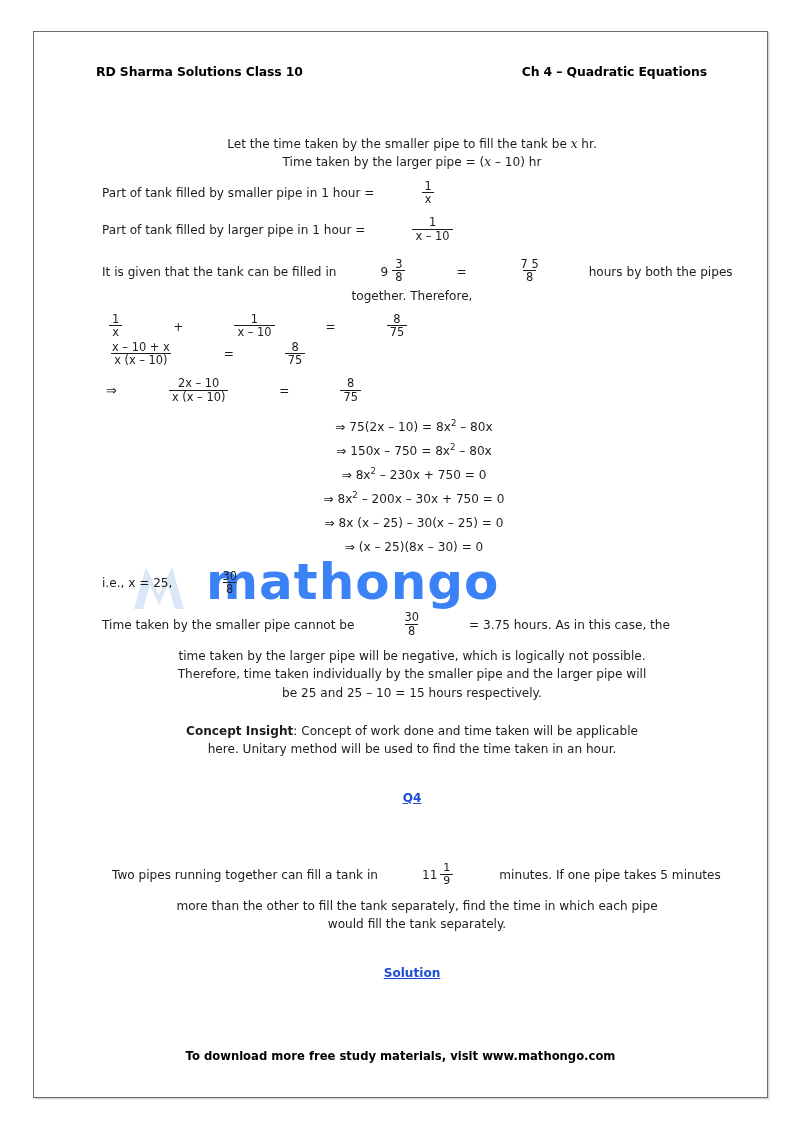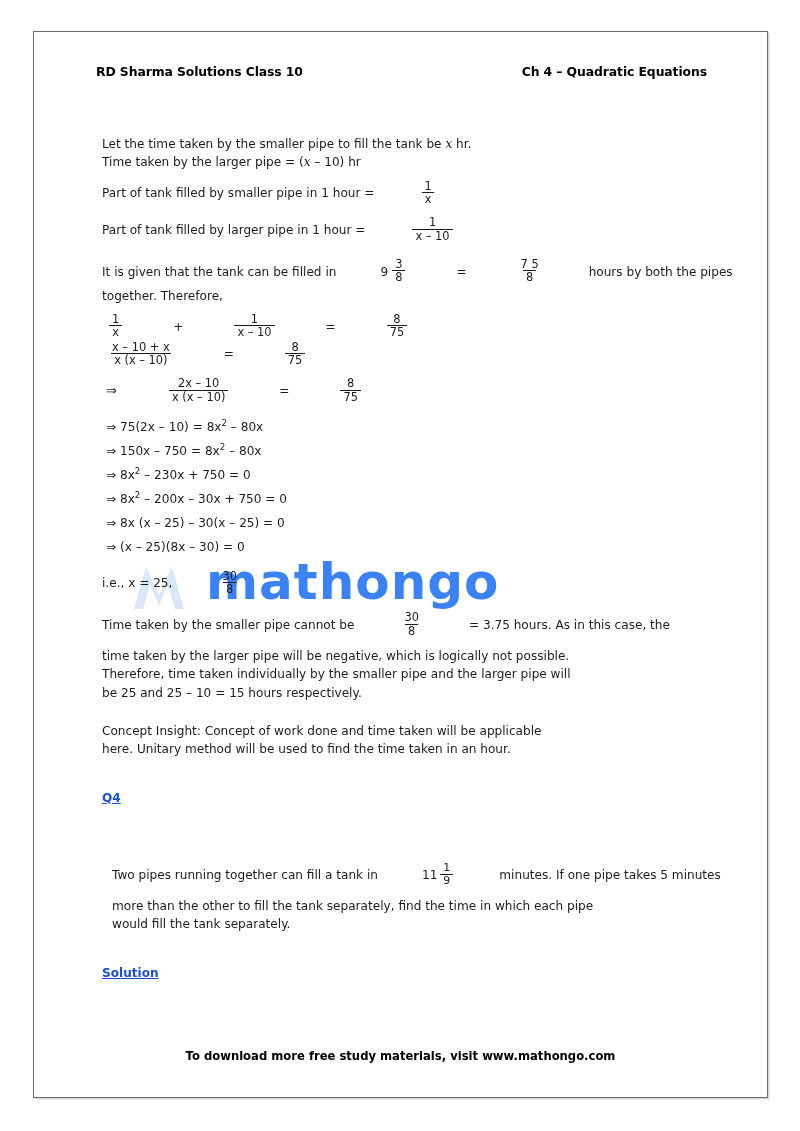--- a/index.html
+++ b/index.html
@@ -91,37 +91,37 @@
     gap: 44px;
   }
   .eqrow .arrow { margin-right: 5px; font-size: 13px; }
   .eqrow .op { margin: 0 4px; }
 
   sup.exp { font-size: 8.6px; vertical-align: super; line-height: 0; }
 
   .indent-eq { padding-left: 4px; }
   .step { margin: 5.5px 0; white-space: nowrap; }
 
-  .bold { font-weight: normal; }
+  .bold { font-weight: bold; }
   .red { color: #1d4ed8; font-weight: bold; text-decoration: underline; }
 
   .q-block { padding-left: 10px; margin-top: 36px; }
 
   
   #watermark {
     position: absolute;
     left: 96px;
     top: 525px;
     width: 560px;
     height: 62px;
     pointer-events: none;
     z-index: 0;
   }
   #content, .doc-header, .doc-footer { position: relative; z-index: 2; }
-  #content { z-index: 2; }
+  #content { z-index: 2; text-align: center; }
 
   .wm-logo {
     position: absolute;
     left: 0; top: 4px;
     width: 58px; height: 52px;
   }
   .wm-text {
     position: absolute;
     left: 76px;
     top: 0px;

